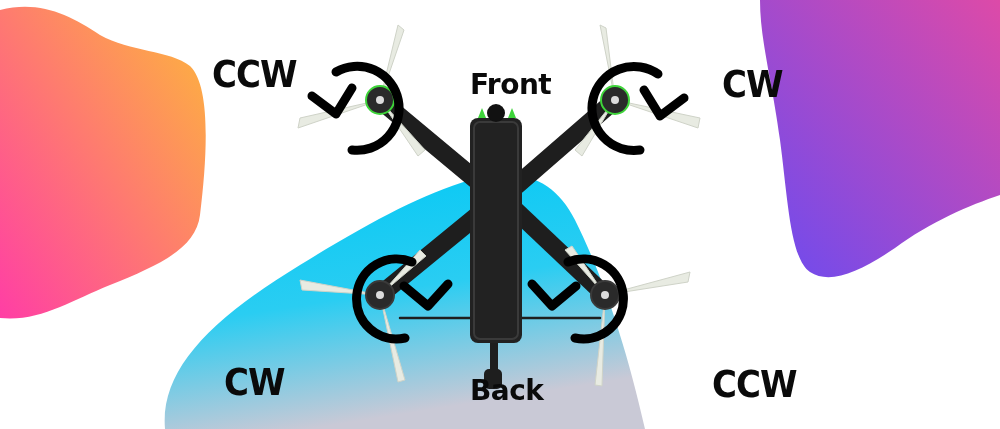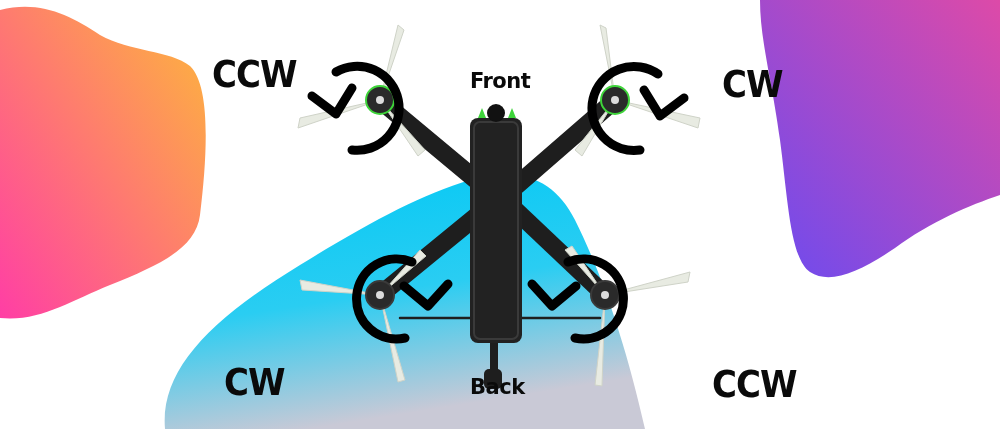--- a/index.html
+++ b/index.html
@@ -1,21 +1,21 @@
 <!DOCTYPE html>
 <html><head>
 <meta charset="utf-8">
 <style>
   html, body { margin: 0; padding: 0; }
   body { width: 1000px; height: 429px; overflow: hidden; background: #ffffff; position: relative; font-family: "DejaVu Sans", sans-serif; }
   .stage { position: absolute; left: 0; top: 0; width: 1000px; height: 429px; }
   svg.layer { position: absolute; left: 0; top: 0; }
   .label { position: absolute; font-family: "DejaVu Sans", sans-serif; font-weight: bold; color: #0a0a0a; letter-spacing: -1px; line-height: 1; white-space: nowrap; }
   .big { font-size: 37px; transform: scaleX(0.92); transform-origin: left top; }
-  .small { font-size: 21px; letter-spacing: -0.5px; }
+  .small { font-size: 28px; letter-spacing: -0.5px; }
 </style>
 </head>
 <body>
 
 <div class="stage">
 
   <svg class="layer" width="1000" height="429" viewBox="0 0 1000 429">
     <defs>
       <linearGradient id="gOrange" x1="1" y1="0" x2="0" y2="1">
         <stop offset="0" stop-color="#FDB83A"></stop>

